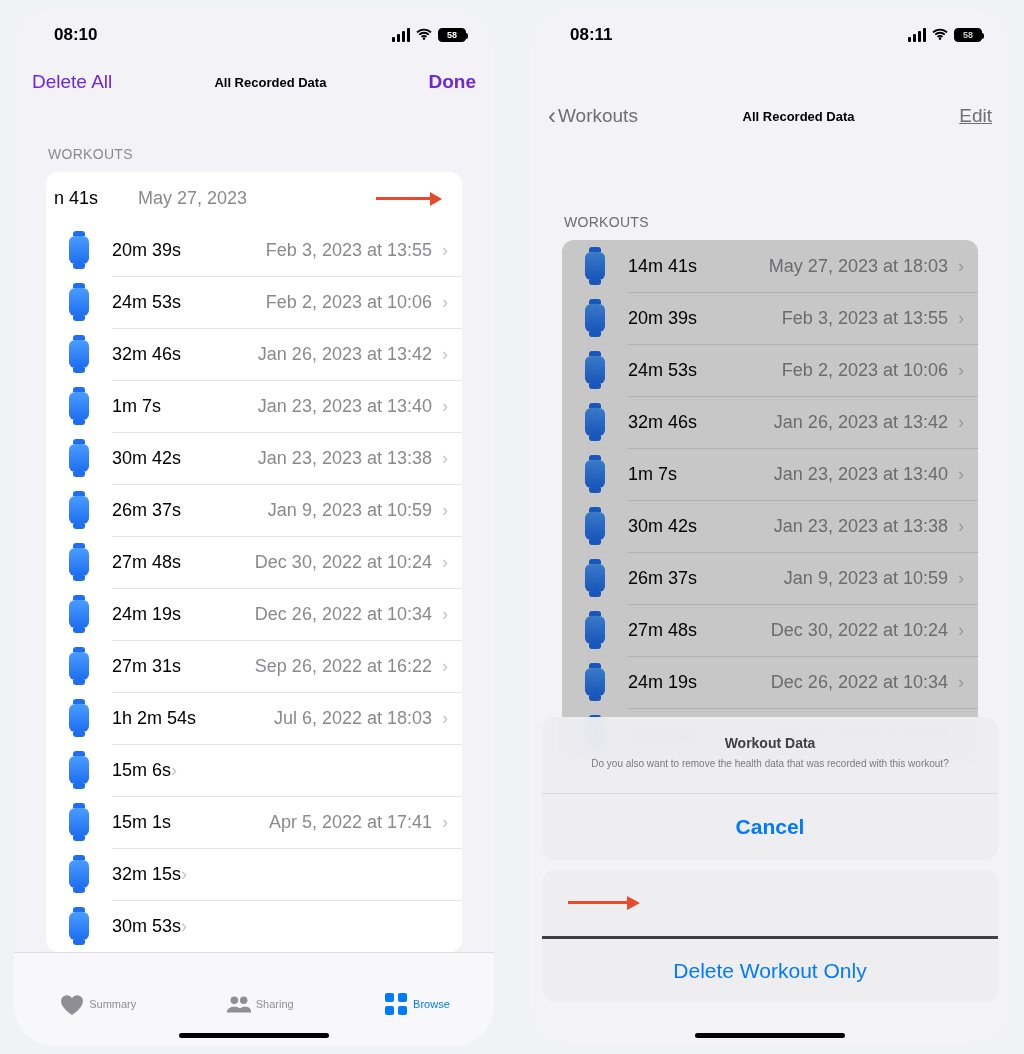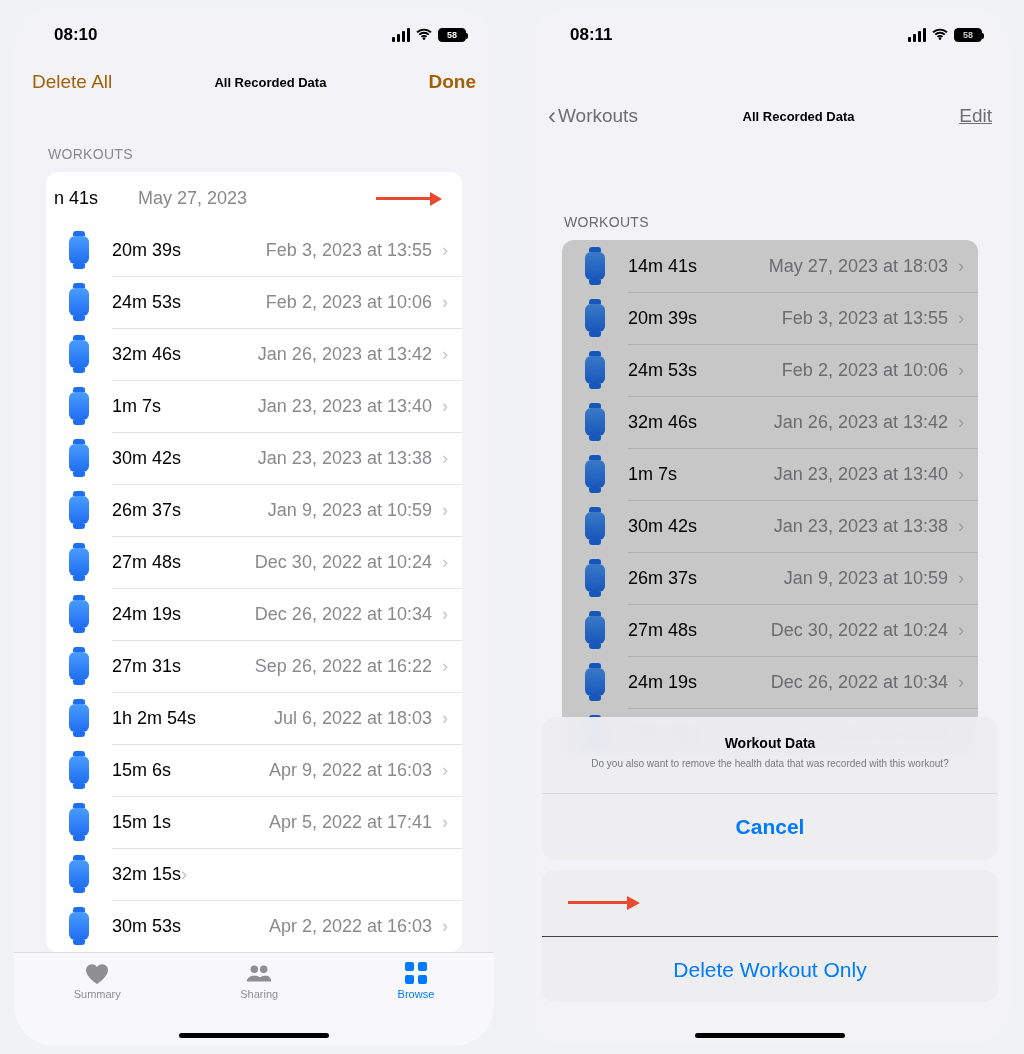--- a/index.html
+++ b/index.html
@@ -50,21 +50,21 @@
       justify-content:center;
     }
     .battery::after{content:"";position:absolute;right:-3px;top:4px;width:2px;height:6px;background:#000;border-radius:0 2px 2px 0;}
     .nav-bar {
       height: 56px;
       display: flex;
       align-items: center;
       justify-content: space-between;
       padding: 0 18px;
     }
-    .nav-left, .nav-right { color: #a16207; font-size: 19px; display:flex;align-items:center;gap:2px;}
+    .nav-left, .nav-right { color: #6d28d9; font-size: 19px; display:flex;align-items:center;gap:2px;}
     .nav-right.dim{color:#8e8e93;text-decoration:underline;}
     .nav-left.dim{color:#8e8e93;}
     .nav-title { font-size: 13px; font-weight: 600; color: #000; text-align: right; }
     .back-chevron{font-size:24px;line-height:1;font-weight:400;}
     .section-header {
       font-size: 14px;
       color: #8a8a8e;
       padding: 36px 34px 10px;
       letter-spacing: 0.3px;
     }
@@ -105,33 +105,33 @@
     }
     .arrow-ann::before{content:"";position:absolute;top:6px;left:0;right:10px;height:3px;background:#e8492f;}
     .arrow-ann::after{content:"";position:absolute;right:0;top:1px;border-top:7px solid transparent;border-bottom:7px solid transparent;border-left:12px solid #e8492f;}
     .tabbar{
       position:absolute;bottom:0;left:0;right:0;height:94px;
       background:rgba(248,248,250,.94);
       border-top:1px solid #dcdce0;
       display:flex;justify-content:space-around;
       padding-top:8px;
     }
-    .tabitem{display:flex;flex-direction:column;align-items:center;gap:3px;font-size:11px;color:#8e8e93;}
+    .tabitem{display:flex;align-items:center;gap:3px;font-size:11px;color:#8e8e93;}
     .tabitem.active{color:#007aff;}
     .tabicon{width:28px;height:24px;display:flex;align-items:center;justify-content:center;}
     .home-ind{position:absolute;bottom:8px;left:50%;transform:translateX(-50%);width:150px;height:5px;background:#000;border-radius:3px;}
     .bg-content{position:relative;flex:1;display:flex;flex-direction:column;gap:34px;}
     
     .sheet{position:absolute;bottom:0;left:0;right:0;padding:0 12px 34px;}
     .sheet-group{background:rgba(237,237,240,.96);border-radius:14px;overflow:hidden;margin-bottom:10px;backdrop-filter:blur(6px);}
     .sheet-header{padding:18px 30px 22px;text-align:center;border-bottom:1px solid #d9d9dd;}
-    .sheet-title{font-size:14px;color:#000000;font-weight:600;margin-bottom:6px;}
+    .sheet-title{font-size:14px;color:#404040;font-weight:600;margin-bottom:6px;}
     .sheet-msg{font-size:10px;color:#7a7a7e;line-height:1.4;}
     .sheet-btn{height:66px;display:flex;align-items:center;justify-content:center;font-size:21px;position:relative;}
-    .sheet-btn + .sheet-btn{border-top:1px solid #404040;justify-content:center;}
+    .sheet-btn + .sheet-btn{border-top:3px solid #404040;justify-content:center;}
     .sheet-btn.primary{color:#007aff;font-weight:600;}
     .sheet-btn.blue{color:#007aff;}
     .sheet-btn.red{color:#ff3b30;}
     .sheet-arrow{position:absolute;left:26px;width:72px;height:16px;}
     .sheet-arrow::before{content:"";position:absolute;top:6px;left:0;right:12px;height:3px;background:#e8492f;}
     .sheet-arrow::after{content:"";position:absolute;right:0;top:1px;border-top:7px solid transparent;border-bottom:7px solid transparent;border-left:13px solid #e8492f;}
     .list-scroll{flex:1;overflow:hidden;}
   </style>
 </head>
 <body>
@@ -250,21 +250,20 @@
             </div>
     <span class="row-duration">1h 2m 54s</span>
     <span class="row-date">Jul 6, 2022 at 18:03</span>
     <span class="row-chevron">›</span>
   </div>
           <div class="row">
     <div class="row-icon">
               <div class="watch-icon"></div>
             </div>
     <span class="row-duration">15m 6s</span>
-    <span class="row-date">Apr 9, 2022 at 16:03</span>
     <span class="row-chevron">›</span>
   </div>
           <div class="row">
     <div class="row-icon">
               <div class="watch-icon"></div>
             </div>
     <span class="row-duration">15m 1s</span>
     <span class="row-date">Apr 5, 2022 at 17:41</span>
     <span class="row-chevron">›</span>
   </div>
@@ -273,21 +272,20 @@
               <div class="watch-icon"></div>
             </div>
     <span class="row-duration">32m 15s</span>
     <span class="row-chevron">›</span>
   </div>
           <div class="row">
     <div class="row-icon">
               <div class="watch-icon"></div>
             </div>
     <span class="row-duration">30m 53s</span>
-    <span class="row-date">Apr 2, 2022 at 16:03</span>
     <span class="row-chevron">›</span>
   </div>
         </div>
     </div>
   </div>
 
   <div class="tabbar">
     <div class="tabitem">
       <div class="tabicon">
           <svg width="26" height="22" viewBox="0 0 26 22">

